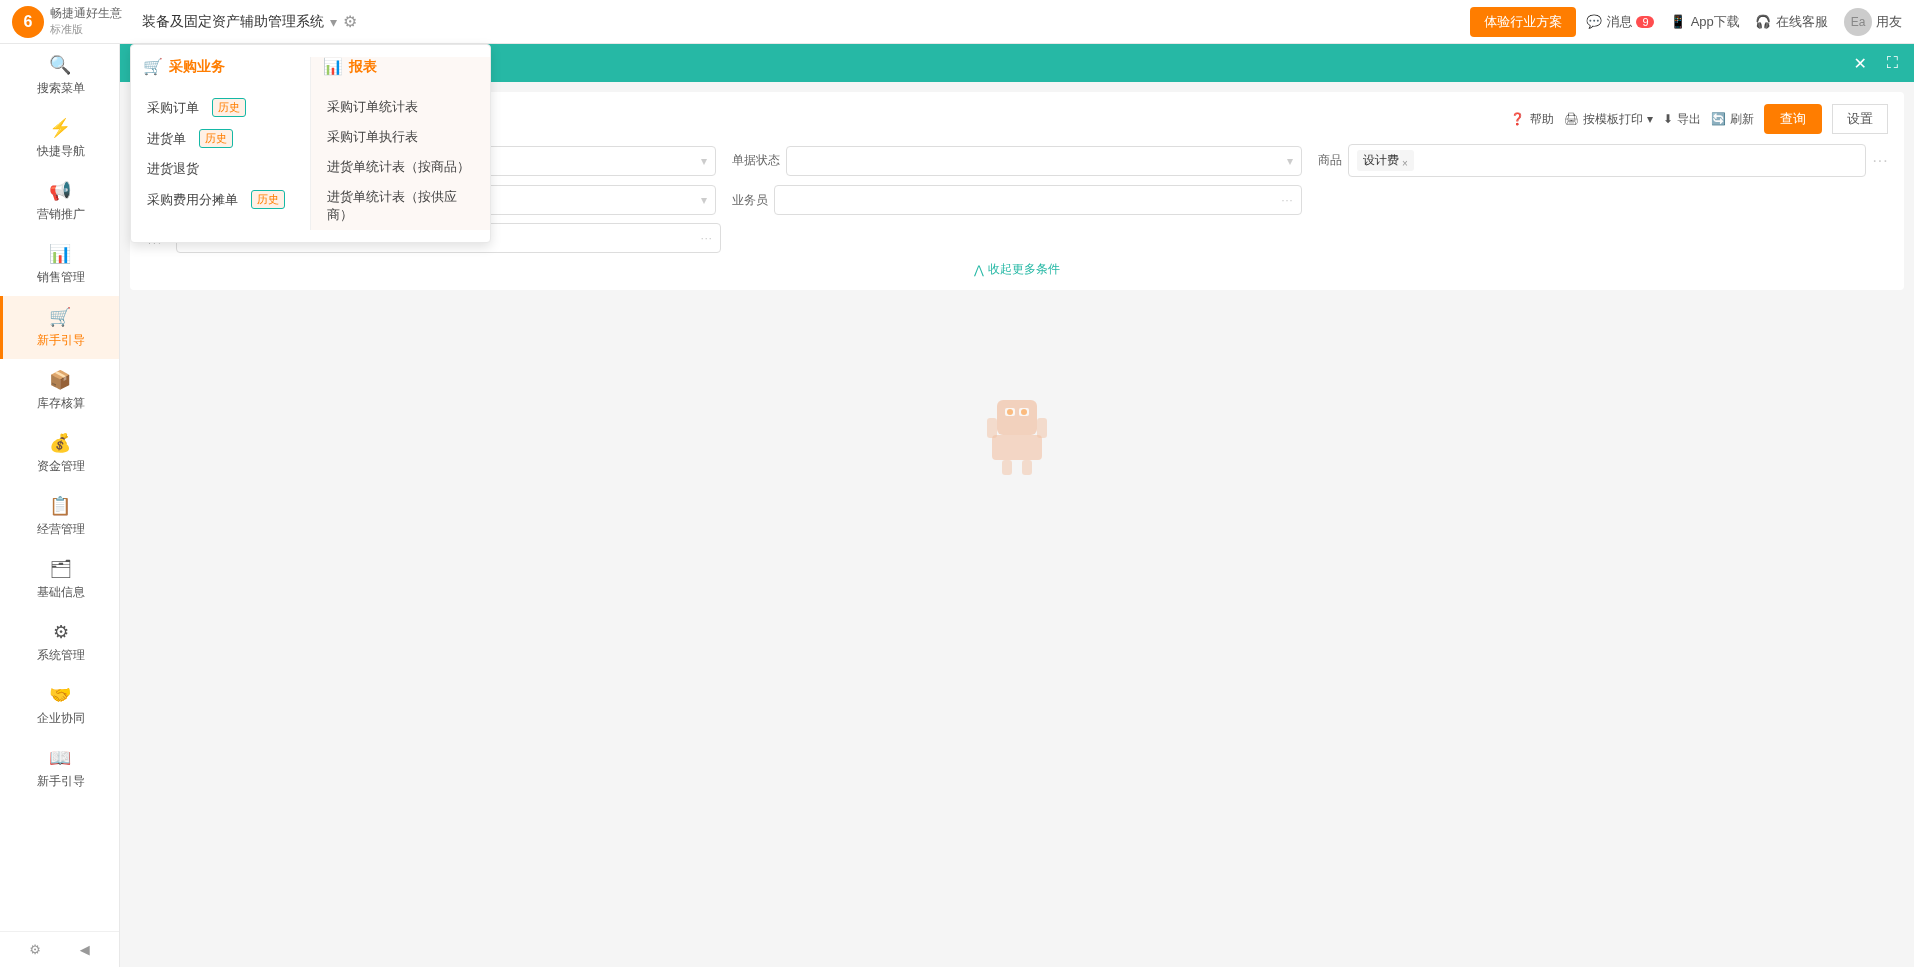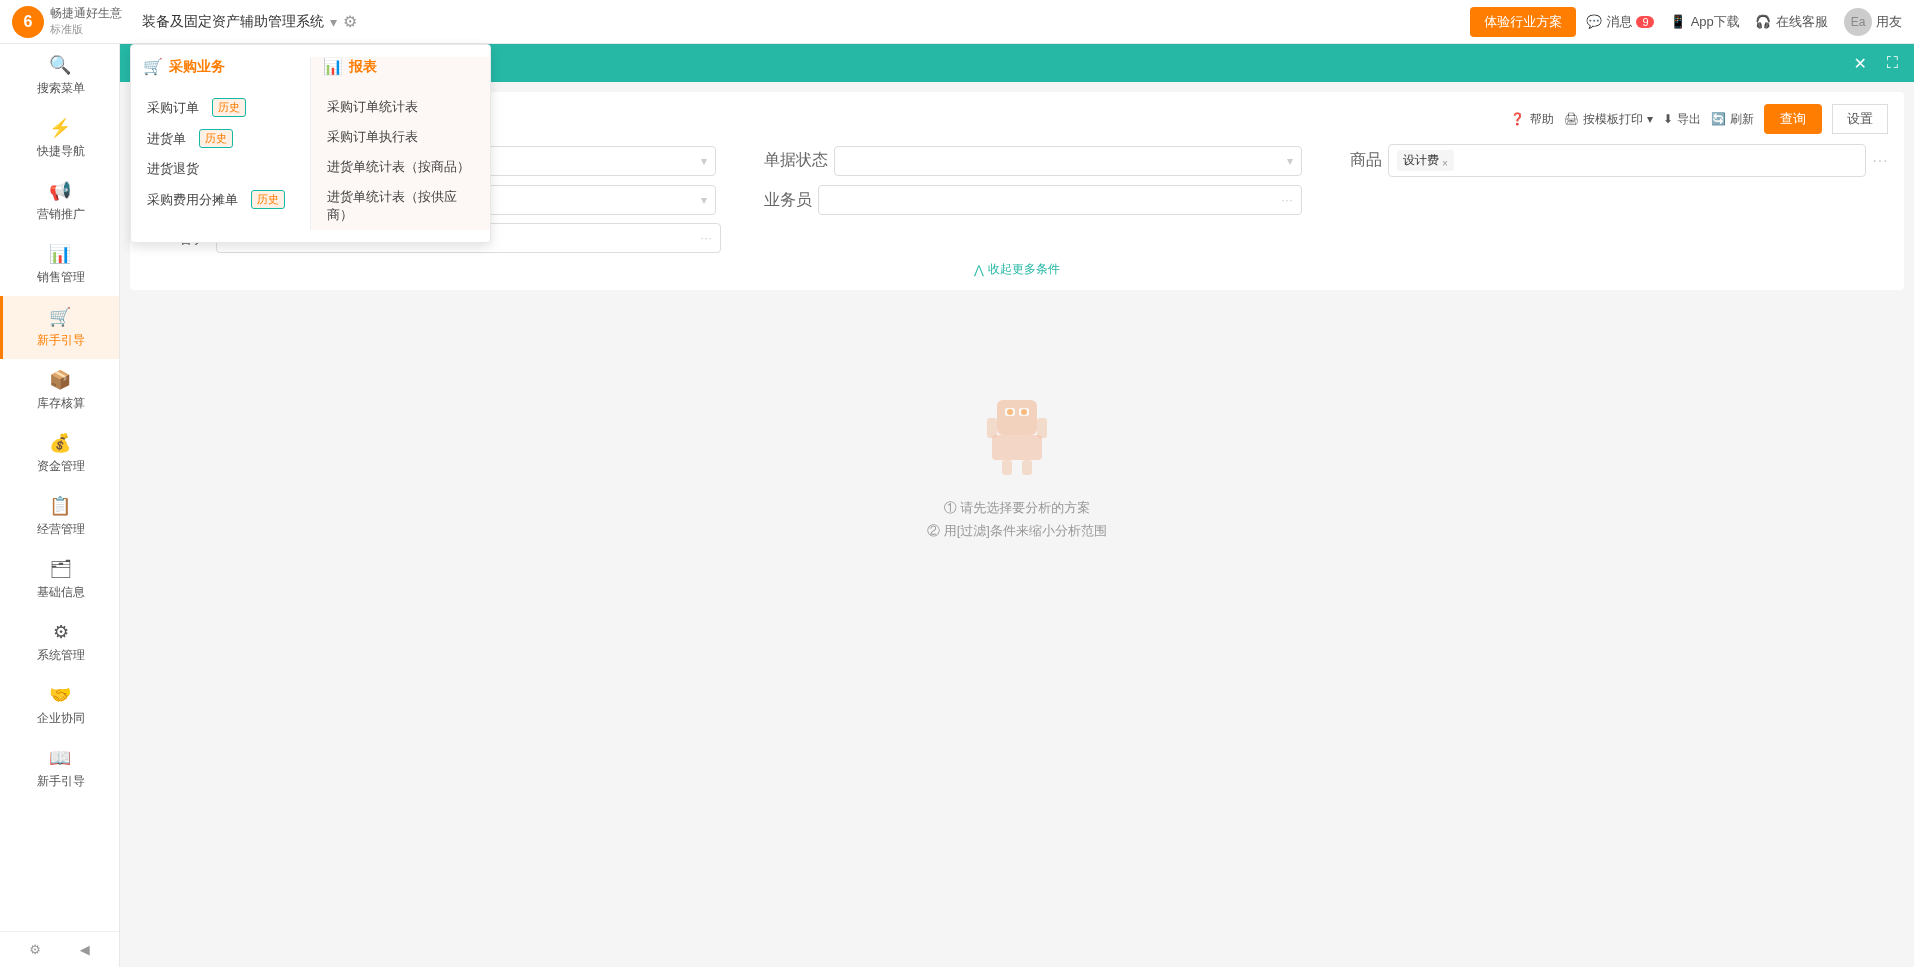--- a/index.html
+++ b/index.html
@@ -293,21 +293,21 @@
       margin-bottom: 8px;
       flex-wrap: wrap;
     }
     .filter-item {
       display: flex;
       align-items: center;
       gap: 6px;
       flex: 1;
       min-width: 200px;
     }
-    .filter-label { color: #666; font-size: 16px; white-space: nowrap; margin-left: 32px; }
+    .filter-label { color: #666; font-size: 12px; white-space: nowrap; }
     .filter-input {
       flex: 1;
       border: 1px solid #ddd;
       border-radius: 4px;
       padding: 5px 8px;
       font-size: 12px;
       display: flex;
       align-items: center;
       justify-content: space-between;
       cursor: pointer;
@@ -617,27 +617,17 @@
             <rect x="52" y="28" width="10" height="8" rx="2" fill="#fff" opacity="0.9"></rect>
             <rect x="25" y="55" width="50" height="25" rx="4" fill="#f0a070" opacity="0.6"></rect>
             <rect x="20" y="38" width="10" height="20" rx="3" fill="#f0a070" opacity="0.5"></rect>
             <rect x="70" y="38" width="10" height="20" rx="3" fill="#f0a070" opacity="0.5"></rect>
             <rect x="35" y="80" width="10" height="15" rx="3" fill="#f0a070" opacity="0.5"></rect>
             <rect x="55" y="80" width="10" height="15" rx="3" fill="#f0a070" opacity="0.5"></rect>
             <circle cx="43" cy="32" r="3" fill="#ff7d00" opacity="0.8"></circle>
             <circle cx="57" cy="32" r="3" fill="#ff7d00" opacity="0.8"></circle>
           </svg>
         </div>
-        <div class="empty-text">
-          <div>
-            <span style="color:#999;">①</span>
-            <span>请先选择要分析的方案</span>
-          </div>
-          <div>
-            <span style="color:#999;">②</span>
-            <span>用[过滤]条件来缩小分析范围</span>
-          </div>
-        </div>
       </div>
 
     </div>
   </div>
 </div>
 
 </body></html>

